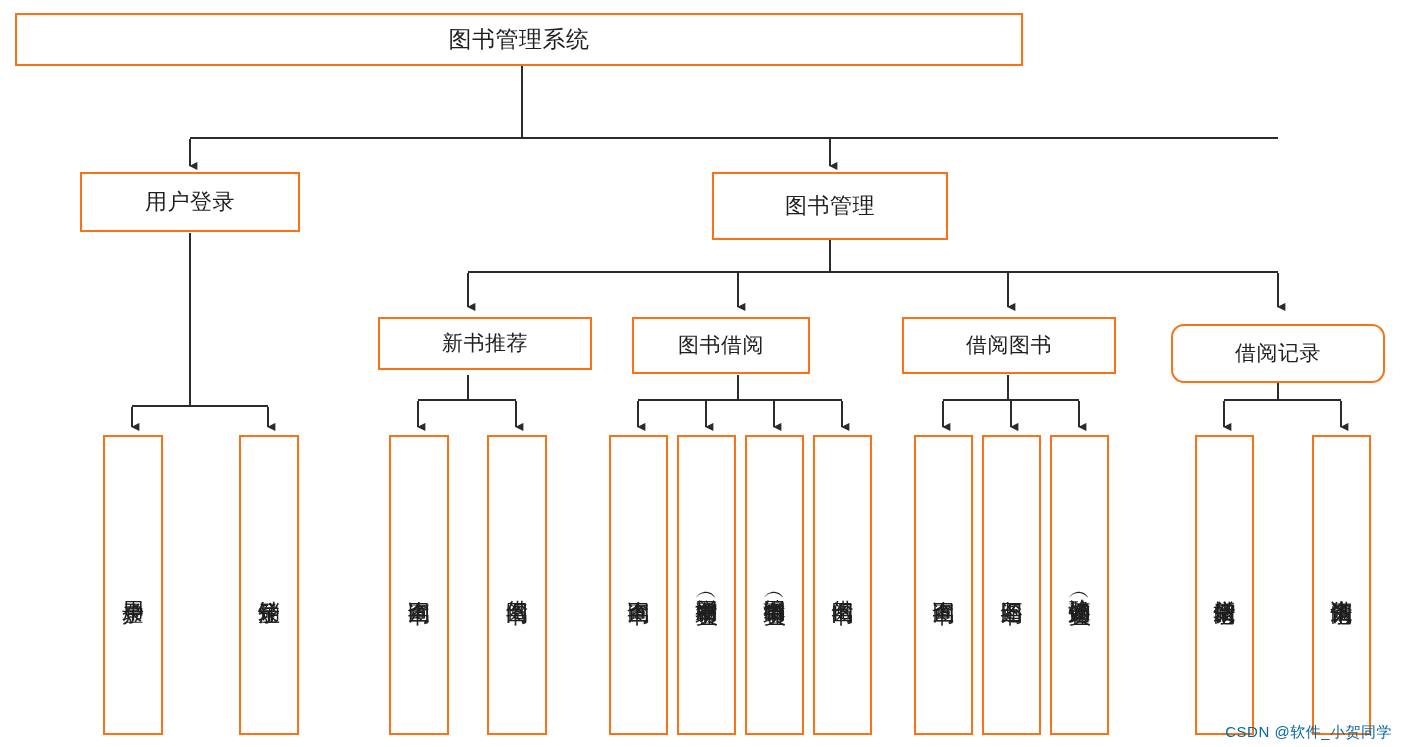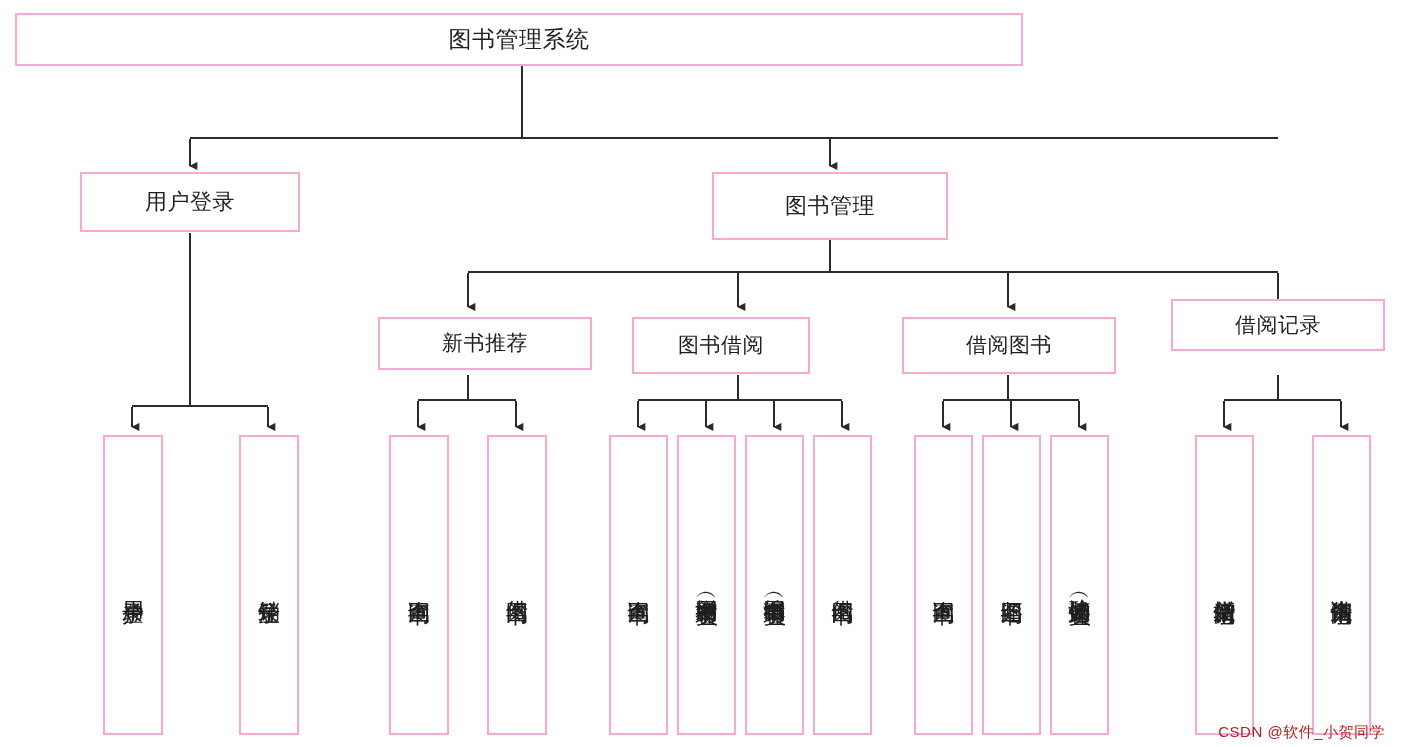--- a/index.html
+++ b/index.html
@@ -18,21 +18,21 @@
   svg#connector-layer{
     position:absolute;
     left:0; top:0;
     width:1405px;
     height:747px;
     pointer-events:none;
   }
   .node{
     position:absolute;
     box-sizing:border-box;
-    border:2px solid #f9a8d4;
+    border:2px solid #f97316;
     background:#ffffff;
     display:flex;
     align-items:center;
     justify-content:center;
     text-align:center;
     color:#1f1f1f;
   }
   .node-label{
     display:block;
     line-height:1.25;
@@ -50,24 +50,24 @@
     writing-mode:vertical-rl;
     text-orientation:upright;
     font-size:22px;
     line-height:1.18;
     letter-spacing:1px;
     white-space:nowrap;
     max-height:286px;
   }
   #watermark{
     position:absolute;
-    right:20px;
+    right:13px;
     bottom:5px;
     font-size:15px;
-    color:#b91c1c;
+    color:#0369a1;
     letter-spacing:0.5px;
     white-space:nowrap;
     user-select:none;
   }
 </style>
 </head>
 <body>
 
 <div id="diagram-root">
 
@@ -138,21 +138,21 @@
 
   <div class="node level-2" style="left:378px; top:317px; width:214px; height:53px;">
     <span class="node-label">新书推荐</span>
   </div>
   <div class="node level-2" style="left:632px; top:317px; width:178px; height:57px;">
     <span class="node-label">图书借阅</span>
   </div>
   <div class="node level-2" style="left:902px; top:317px; width:214px; height:57px;">
     <span class="node-label">借阅图书</span>
   </div>
-  <div class="node level-2" style="left:1171px; top:299px; width:214px; height:52px;">
+  <div class="node level-2" style="left:1171px; top:324px; width:214px; height:59px;border-radius:13px;">
     <span class="node-label">借阅记录</span>
   </div>
 
   <div class="node leaf" style="left:103px; top:435px; width:60px; height:300px;">
     <span class="node-label">用户登录</span>
   </div>
   <div class="node leaf" style="left:239px; top:435px; width:60px; height:300px;">
     <span class="node-label">注销登录</span>
   </div>
 

